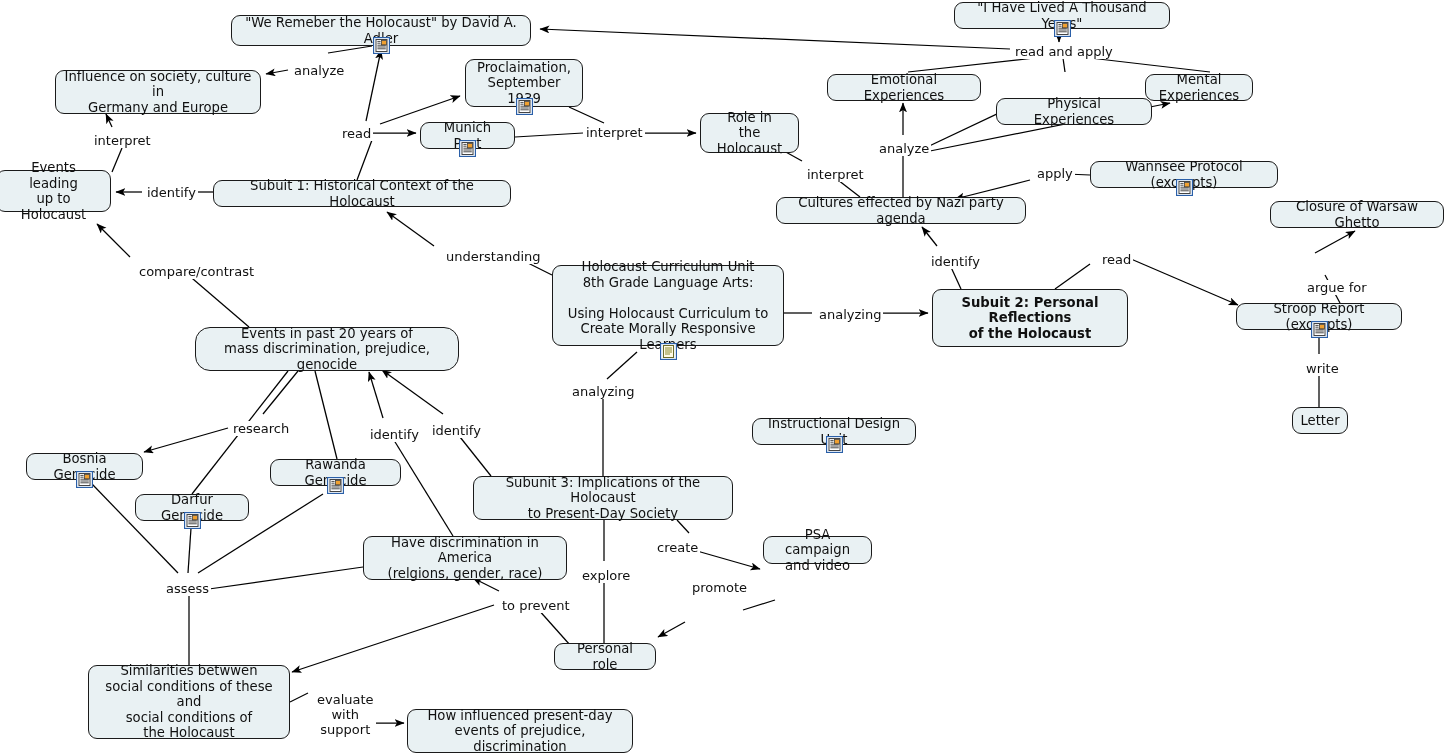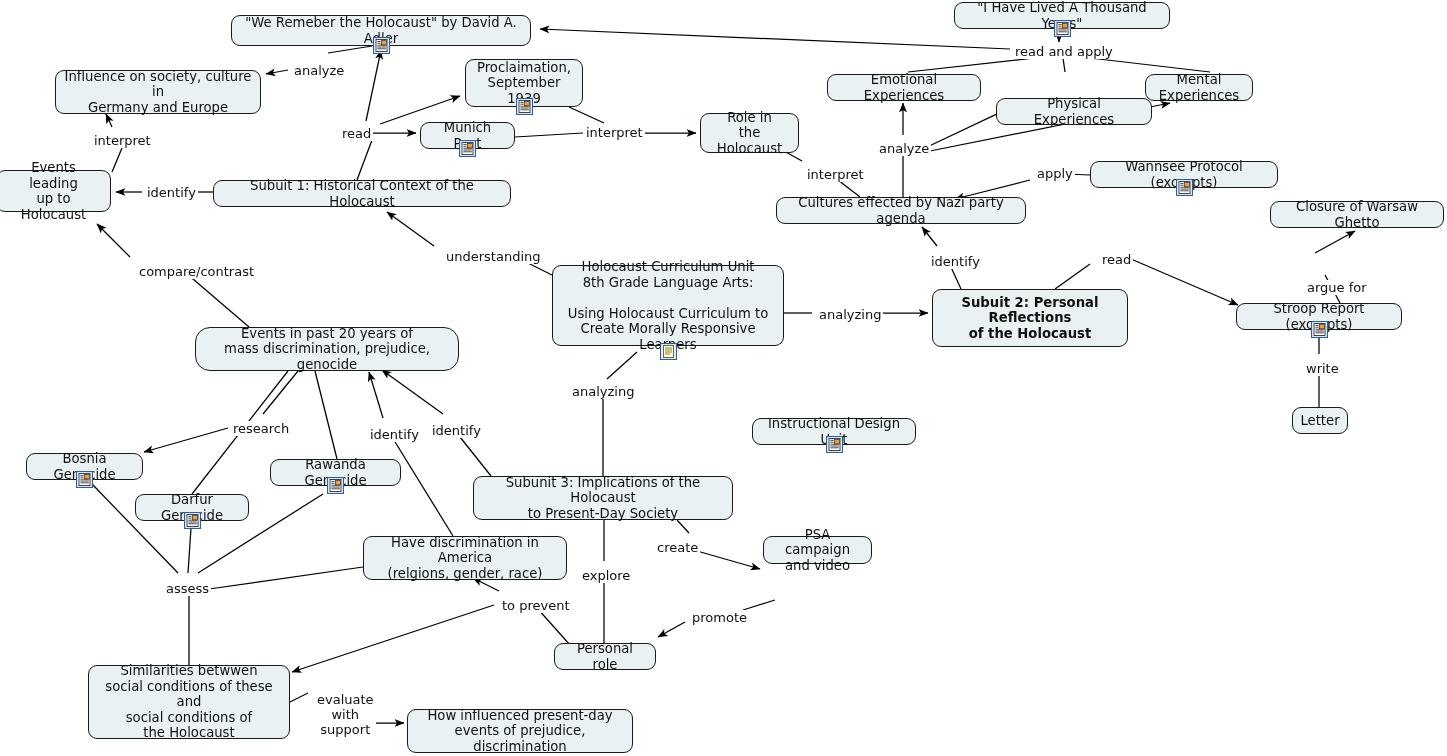--- a/index.html
+++ b/index.html
@@ -360,18 +360,18 @@
       <div class="edge-label" style="left: 817px; top: 307px;">analyzing</div>
       <div class="edge-label" style="left: 1304px; top: 361px;">write</div>
       <div class="edge-label" style="left: 570px; top: 384px;">analyzing</div>
       <div class="edge-label" style="left: 231px; top: 421px;">research</div>
       <div class="edge-label" style="left: 368px; top: 427px;">identify</div>
       <div class="edge-label" style="left: 430px; top: 423px;">identify</div>
       <div class="edge-label" style="left: 655px; top: 540px;">create</div>
       <div class="edge-label" style="left: 580px; top: 568px;">explore</div>
       <div class="edge-label" style="left: 164px; top: 581px;">assess</div>
       <div class="edge-label" style="left: 500px; top: 598px;">to prevent</div>
-      <div class="edge-label" style="left: 690px; top: 610px;">promote</div>
+      <div class="edge-label" style="left: 690px; top: 580px;">promote</div>
       <div class="edge-label" style="left: 315px; top: 692px;">evaluate
 with
 support</div>
     </div>
 </div>
 
 </body></html>

